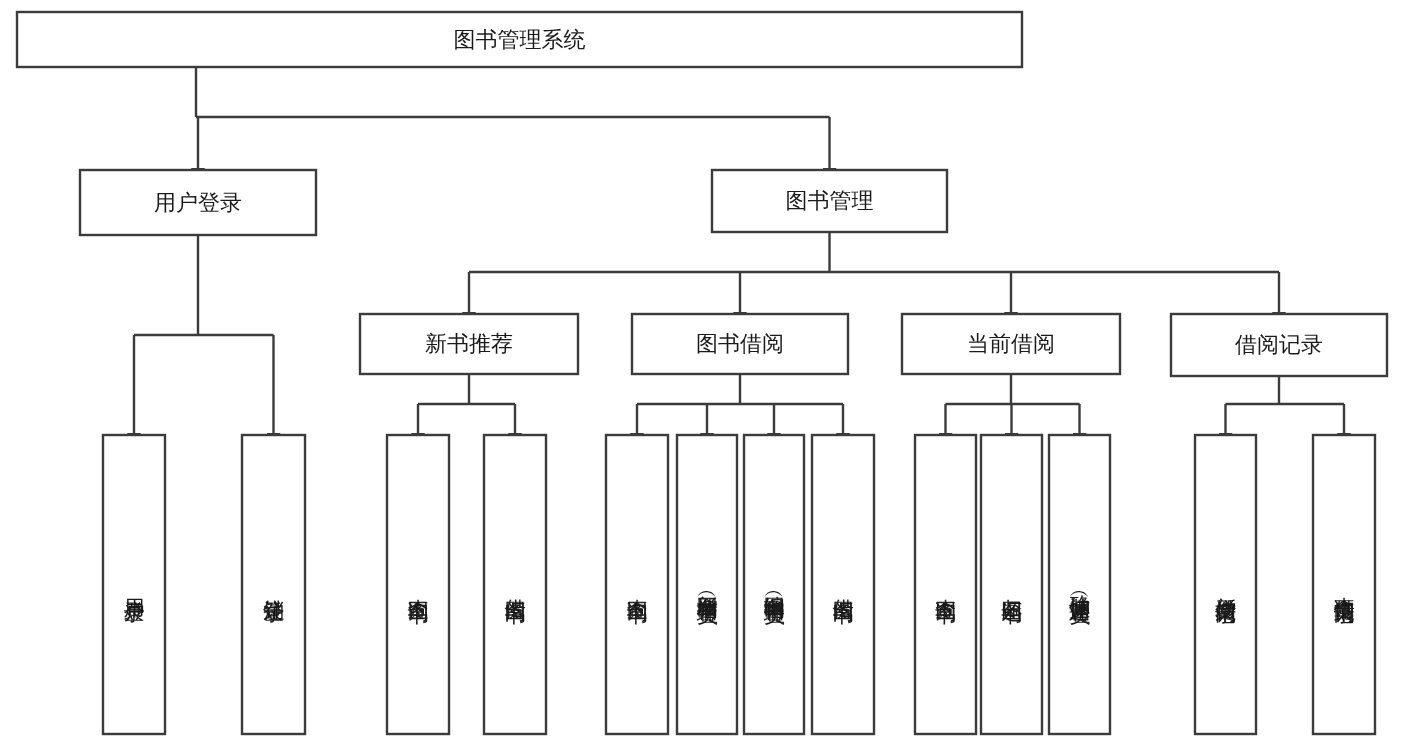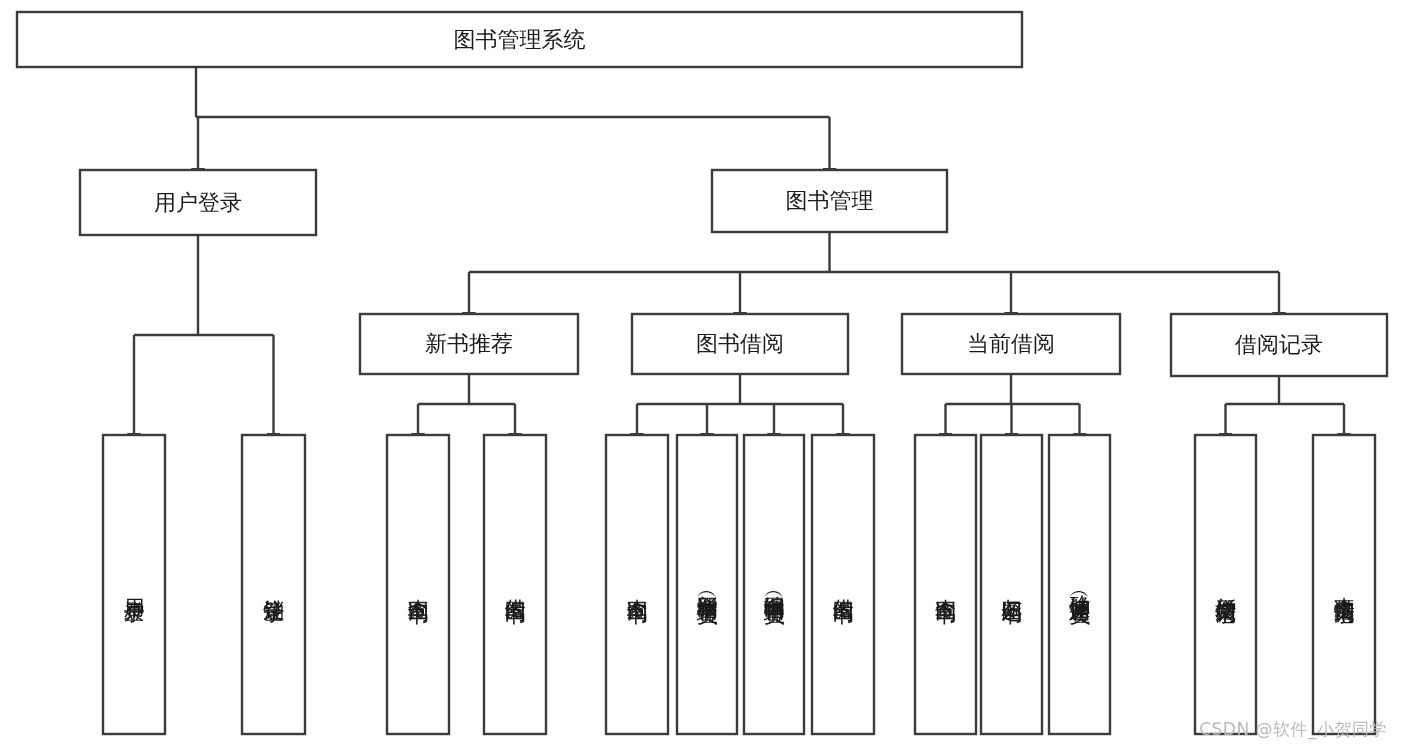--- a/index.html
+++ b/index.html
@@ -160,14 +160,13 @@
       <div class="leaf-label-wrap" style="left: 677px; top: 435px; width: 60px; height: 299px;">新增图书（管理员）</div>
       <div class="leaf-label-wrap" style="left: 744px; top: 435px; width: 60px; height: 299px;">编辑图书（管理员）</div>
       <div class="leaf-label-wrap" style="left: 812px; top: 435px; width: 62px; height: 299px;">借阅图书</div>
       <div class="leaf-label-wrap" style="left: 915px; top: 435px; width: 61px; height: 299px;">查询图书</div>
       <div class="leaf-label-wrap" style="left: 981px; top: 435px; width: 61px; height: 299px;">归还图书</div>
       <div class="leaf-label-wrap" style="left: 1049px; top: 435px; width: 61px; height: 299px;">确认归还（管理员）</div>
       <div class="leaf-label-wrap" style="left: 1195px; top: 435px; width: 61px; height: 299px;">新增借阅记录</div>
       <div class="leaf-label-wrap" style="left: 1313px; top: 435px; width: 62px; height: 299px;">查询借阅记录</div>
     </div>
 
-  <div class="watermark">CSDN @软件_小贺同学</div>
 </div>
 
 </body></html>

